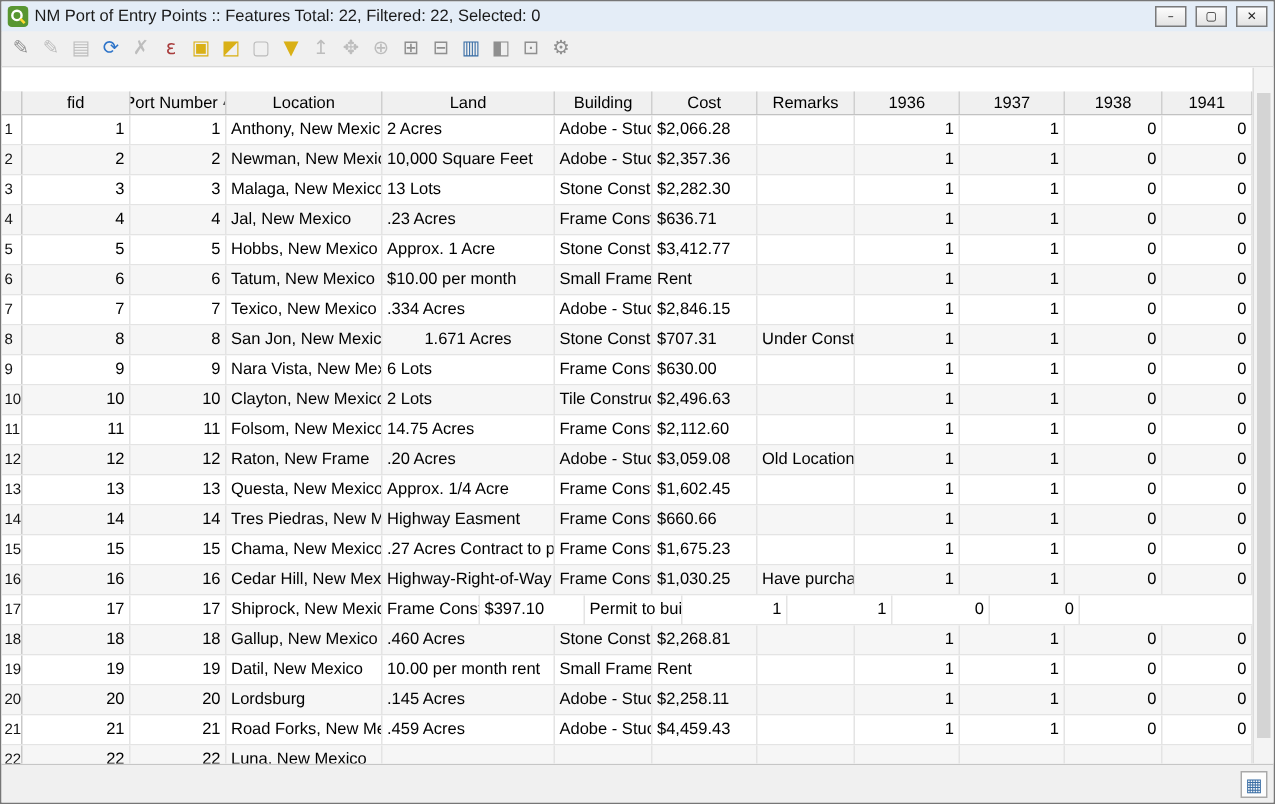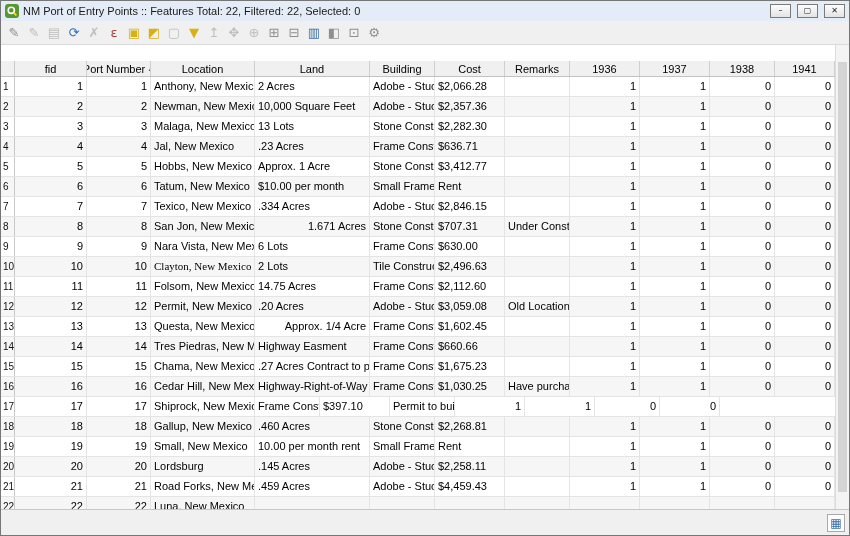--- a/index.html
+++ b/index.html
@@ -214,21 +214,21 @@
             <div class="cell" style="width: 70px; text-align: right;">1</div>
             <div class="cell" style="width: 70px; text-align: right;">1</div>
             <div class="cell" style="width: 65px; text-align: right;">0</div>
             <div class="cell" style="width: 60px; text-align: right;">0</div>
           </div>
           <div class="trow even">
             <div class="gutter-cell">8</div>
             <div class="cell" style="width: 72px; text-align: right;">8</div>
             <div class="cell" style="width: 64px; text-align: right;">8</div>
             <div class="cell" style="width: 104px; text-align: left;">San Jon, New Mexico</div>
-            <div class="cell" style="width: 115px; text-align: right;">1.671 Acres</div>
+            <div class="cell" style="width: 115px; text-align: center;">1.671 Acres</div>
             <div class="cell" style="width: 65px; text-align: left;">Stone Construc...</div>
             <div class="cell" style="width: 70px; text-align: left;">$707.31</div>
             <div class="cell" style="width: 65px; text-align: left;">Under Construc...</div>
             <div class="cell" style="width: 70px; text-align: right;">1</div>
             <div class="cell" style="width: 70px; text-align: right;">1</div>
             <div class="cell" style="width: 65px; text-align: right;">0</div>
             <div class="cell" style="width: 60px; text-align: right;">0</div>
           </div>
           <div class="trow odd">
             <div class="gutter-cell">9</div>
@@ -241,21 +241,21 @@
             <div class="cell" style="width: 65px; text-align: left;"></div>
             <div class="cell" style="width: 70px; text-align: right;">1</div>
             <div class="cell" style="width: 70px; text-align: right;">1</div>
             <div class="cell" style="width: 65px; text-align: right;">0</div>
             <div class="cell" style="width: 60px; text-align: right;">0</div>
           </div>
           <div class="trow even">
             <div class="gutter-cell">10</div>
             <div class="cell" style="width: 72px; text-align: right;">10</div>
             <div class="cell" style="width: 64px; text-align: right;">10</div>
-            <div class="cell" style="width: 104px; text-align: left; font-family: Liberation Serif, serif;">Clayton, New Mexico</div>
+            <div class="cell" style="width: 104px; text-align: left;">Clayton, New Mexico</div>
             <div class="cell" style="width: 115px; text-align: left;">2 Lots</div>
             <div class="cell" style="width: 65px; text-align: left;">Tile Construction</div>
             <div class="cell" style="width: 70px; text-align: left;">$2,496.63</div>
             <div class="cell" style="width: 65px; text-align: left;"></div>
             <div class="cell" style="width: 70px; text-align: right;">1</div>
             <div class="cell" style="width: 70px; text-align: right;">1</div>
             <div class="cell" style="width: 65px; text-align: right;">0</div>
             <div class="cell" style="width: 60px; text-align: right;">0</div>
           </div>
           <div class="trow odd">
@@ -269,36 +269,36 @@
             <div class="cell" style="width: 65px; text-align: left;"></div>
             <div class="cell" style="width: 70px; text-align: right;">1</div>
             <div class="cell" style="width: 70px; text-align: right;">1</div>
             <div class="cell" style="width: 65px; text-align: right;">0</div>
             <div class="cell" style="width: 60px; text-align: right;">0</div>
           </div>
           <div class="trow even">
             <div class="gutter-cell">12</div>
             <div class="cell" style="width: 72px; text-align: right;">12</div>
             <div class="cell" style="width: 64px; text-align: right;">12</div>
-            <div class="cell" style="width: 104px; text-align: left;">Permit, New Mexico</div>
+            <div class="cell" style="width: 104px; text-align: left;">Raton, New Frame</div>
             <div class="cell" style="width: 115px; text-align: left;">.20 Acres</div>
             <div class="cell" style="width: 65px; text-align: left;">Adobe - Stucco</div>
             <div class="cell" style="width: 70px; text-align: left;">$3,059.08</div>
             <div class="cell" style="width: 65px; text-align: left;">Old Location. N...</div>
             <div class="cell" style="width: 70px; text-align: right;">1</div>
             <div class="cell" style="width: 70px; text-align: right;">1</div>
             <div class="cell" style="width: 65px; text-align: right;">0</div>
             <div class="cell" style="width: 60px; text-align: right;">0</div>
           </div>
           <div class="trow odd">
             <div class="gutter-cell">13</div>
             <div class="cell" style="width: 72px; text-align: right;">13</div>
             <div class="cell" style="width: 64px; text-align: right;">13</div>
             <div class="cell" style="width: 104px; text-align: left;">Questa, New Mexico</div>
-            <div class="cell" style="width: 115px; text-align: right;">Approx. 1/4 Acre</div>
+            <div class="cell" style="width: 115px; text-align: left;">Approx. 1/4 Acre</div>
             <div class="cell" style="width: 65px; text-align: left;">Frame Constru...</div>
             <div class="cell" style="width: 70px; text-align: left;">$1,602.45</div>
             <div class="cell" style="width: 65px; text-align: left;"></div>
             <div class="cell" style="width: 70px; text-align: right;">1</div>
             <div class="cell" style="width: 70px; text-align: right;">1</div>
             <div class="cell" style="width: 65px; text-align: right;">0</div>
             <div class="cell" style="width: 60px; text-align: right;">0</div>
           </div>
           <div class="trow even">
             <div class="gutter-cell">14</div>
@@ -366,21 +366,21 @@
             <div class="cell" style="width: 65px; text-align: left;"></div>
             <div class="cell" style="width: 70px; text-align: right;">1</div>
             <div class="cell" style="width: 70px; text-align: right;">1</div>
             <div class="cell" style="width: 65px; text-align: right;">0</div>
             <div class="cell" style="width: 60px; text-align: right;">0</div>
           </div>
           <div class="trow odd">
             <div class="gutter-cell">19</div>
             <div class="cell" style="width: 72px; text-align: right;">19</div>
             <div class="cell" style="width: 64px; text-align: right;">19</div>
-            <div class="cell" style="width: 104px; text-align: left;">Small, New Mexico</div>
+            <div class="cell" style="width: 104px; text-align: left;">Datil, New Mexico</div>
             <div class="cell" style="width: 115px; text-align: left;">10.00 per month rent</div>
             <div class="cell" style="width: 65px; text-align: left;">Small Frame Bl...</div>
             <div class="cell" style="width: 70px; text-align: left;">Rent</div>
             <div class="cell" style="width: 65px; text-align: left;"></div>
             <div class="cell" style="width: 70px; text-align: right;">1</div>
             <div class="cell" style="width: 70px; text-align: right;">1</div>
             <div class="cell" style="width: 65px; text-align: right;">0</div>
             <div class="cell" style="width: 60px; text-align: right;">0</div>
           </div>
           <div class="trow even">

